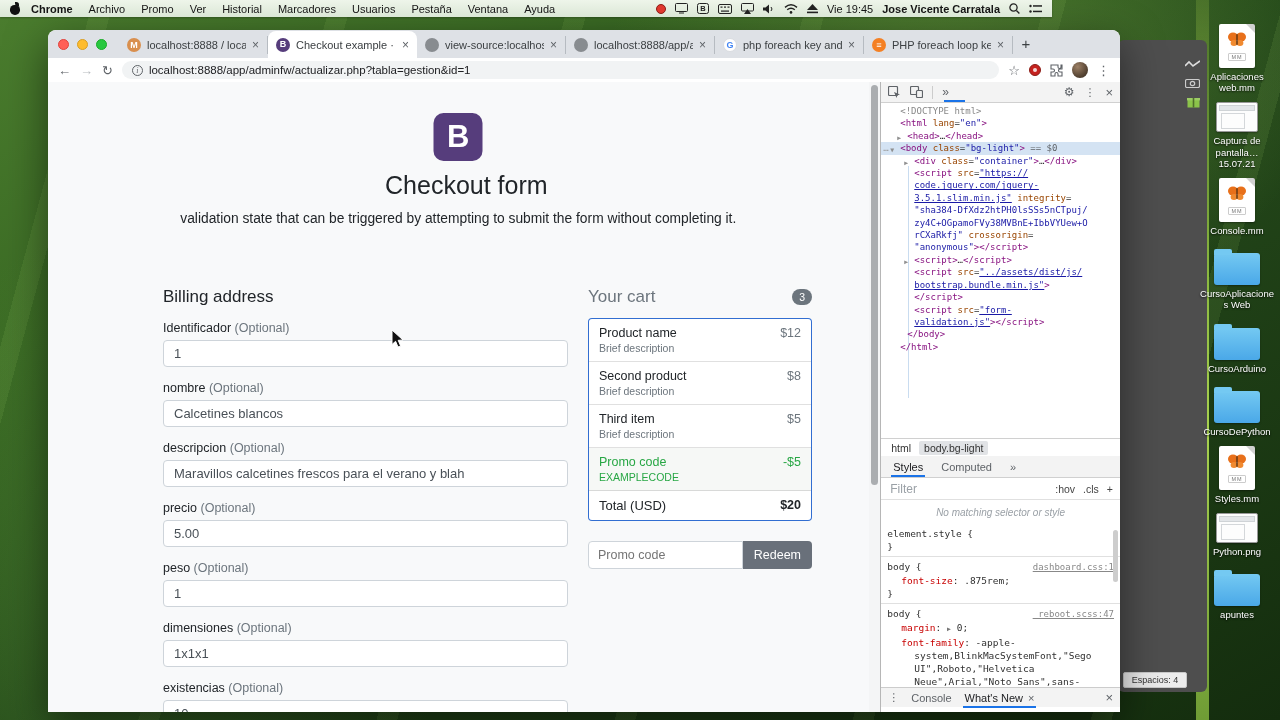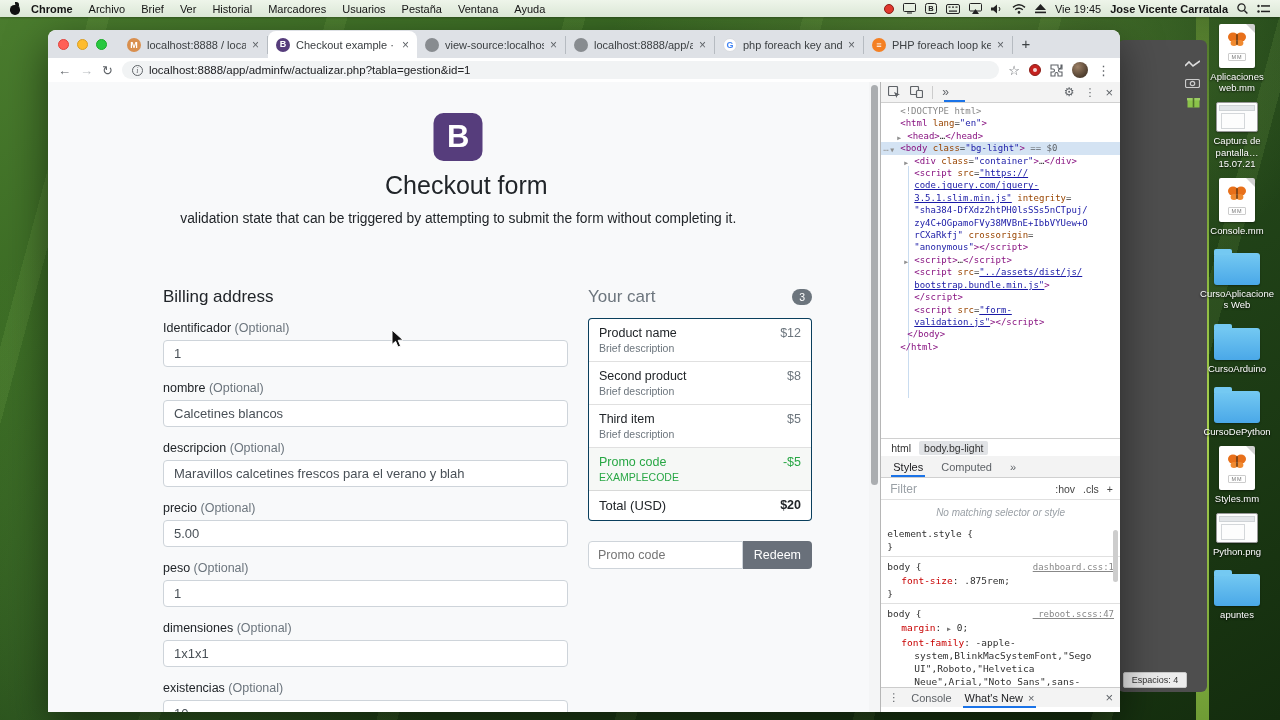--- a/index.html
+++ b/index.html
@@ -10,21 +10,21 @@
     background:
       repeating-linear-gradient(105deg, transparent 0 90px, rgba(170,220,110,.10) 90px 110px, transparent 110px 230px),
       radial-gradient(ellipse 600px 400px at 75% 12%, rgba(140,190,80,.38), transparent 60%),
       radial-gradient(ellipse 500px 600px at 12% 80%, rgba(90,150,60,.32), transparent 60%),
       linear-gradient(150deg,#4b7d2e 0%,#3a6a24 25%,#24481a 55%,#142d0e 100%);
   }
   .leafstrip{position:absolute;left:1196px;top:0;width:13px;height:720px;
     background:linear-gradient(rgba(120,160,60,.35),#8fbc42 40%,#a8d14f 60%,#6f9c35);filter:blur(.5px);}
 
   
-  .menubar{position:absolute;left:0;top:0;width:1280px;height:17px;display:flex;align-items:center;
+  .menubar{position:absolute;left:0;top:0;width:1052px;height:17px;display:flex;align-items:center;
     padding:0 10px;font-size:11px;color:#151515;background:linear-gradient(#eef5ea,#dbe7d6);
     box-shadow:0 1px 2px rgba(0,0,0,.25);z-index:50;text-align:right;}
   .menu-item{margin:0 8px;white-space:nowrap;}
   .menu-item.b{font-weight:bold;}
   .mb-right{margin-left:auto;display:flex;align-items:center;gap:9px;}
   .mb-right svg{display:block;}
   .apple{width:11px;height:12px;position:relative;margin-right:2px;}
   .apple::before{content:"";position:absolute;left:0;top:2px;width:10px;height:10px;background:#111;border-radius:45% 45% 48% 48%;}
   .apple::after{content:"";position:absolute;left:5px;top:-1px;width:4px;height:4px;background:#111;border-radius:0 70% 0 70%;}
   .rec-dot{width:10px;height:10px;border-radius:50%;background:#e0382e;border:1px solid #8c1d17;}
@@ -72,21 +72,21 @@
   .sec-h{font-size:17px;font-weight:500;color:#212529;margin-bottom:14px;}
   .fgroup{margin-bottom:14px;}
   .flabel{font-size:12.5px;color:#212529;margin-bottom:5px;}
   .flabel .opt{color:#6c757d;}
   .finput{width:100%;height:27px;border:1px solid #ced4da;border-radius:4px;padding:0 10px;font-size:13px;color:#495057;background:#fff;font-family:"Liberation Sans",sans-serif;outline:none;}
 
   .cartcol{position:absolute;left:540px;top:205px;width:224px;}
   .cart-head{display:flex;justify-content:space-between;align-items:center;}
   .cart-title{font-size:17px;font-weight:500;color:#6c757d;}
   .badge{background:#6c757d;color:#fff;font-size:10.5px;padding:2px 7px;border-radius:9px;}
-  .cart-list{margin-top:11px;background:#0c4a6e;border:1px solid rgba(0,0,0,.15);border-radius:4px;overflow:hidden;}
+  .cart-list{margin-top:11px;background:#3b82f6;border:1px solid rgba(0,0,0,.15);border-radius:4px;overflow:hidden;}
   .crow{padding:7px 10px;display:flex;justify-content:space-between;border-bottom:1px solid rgba(0,0,0,.12);background:#fff;}
   .crow:last-child{border-bottom:none;}
   .crow .nm{font-size:12.5px;color:#212529;}
   .crow .ds{font-size:10.5px;color:#6c757d;margin-top:2px;}
   .crow .pr{font-size:12.5px;color:#6c757d;flex:none;margin-left:6px;}
   .crow.success{background:#f6f8f6;}
   .crow.success .nm,.crow.success .ds,.crow.success .pr{color:#28a745;}
   .crow.total .nm{font-size:13px;}
   .crow.total .pr{color:#212529;font-weight:bold;}
   .promo-row{display:flex;margin-top:20px;}
@@ -172,21 +172,21 @@
 </head>
 <body>
 
 <div class="leafstrip"></div>
 
 <div class="menubar">
   <span class="apple"></span>
   <span style="display:flex;align-items:center;">
       <span class="menu-item b">Chrome</span>
       <span class="menu-item">Archivo</span>
-      <span class="menu-item">Brief</span>
+      <span class="menu-item">Promo</span>
       <span class="menu-item">Ver</span>
       <span class="menu-item">Historial</span>
       <span class="menu-item">Marcadores</span>
       <span class="menu-item">Usuarios</span>
       <span class="menu-item">Pestaña</span>
       <span class="menu-item">Ventana</span>
       <span class="menu-item">Ayuda</span>
     </span>
   <span class="mb-right">
     <span class="rec-dot"></span>

